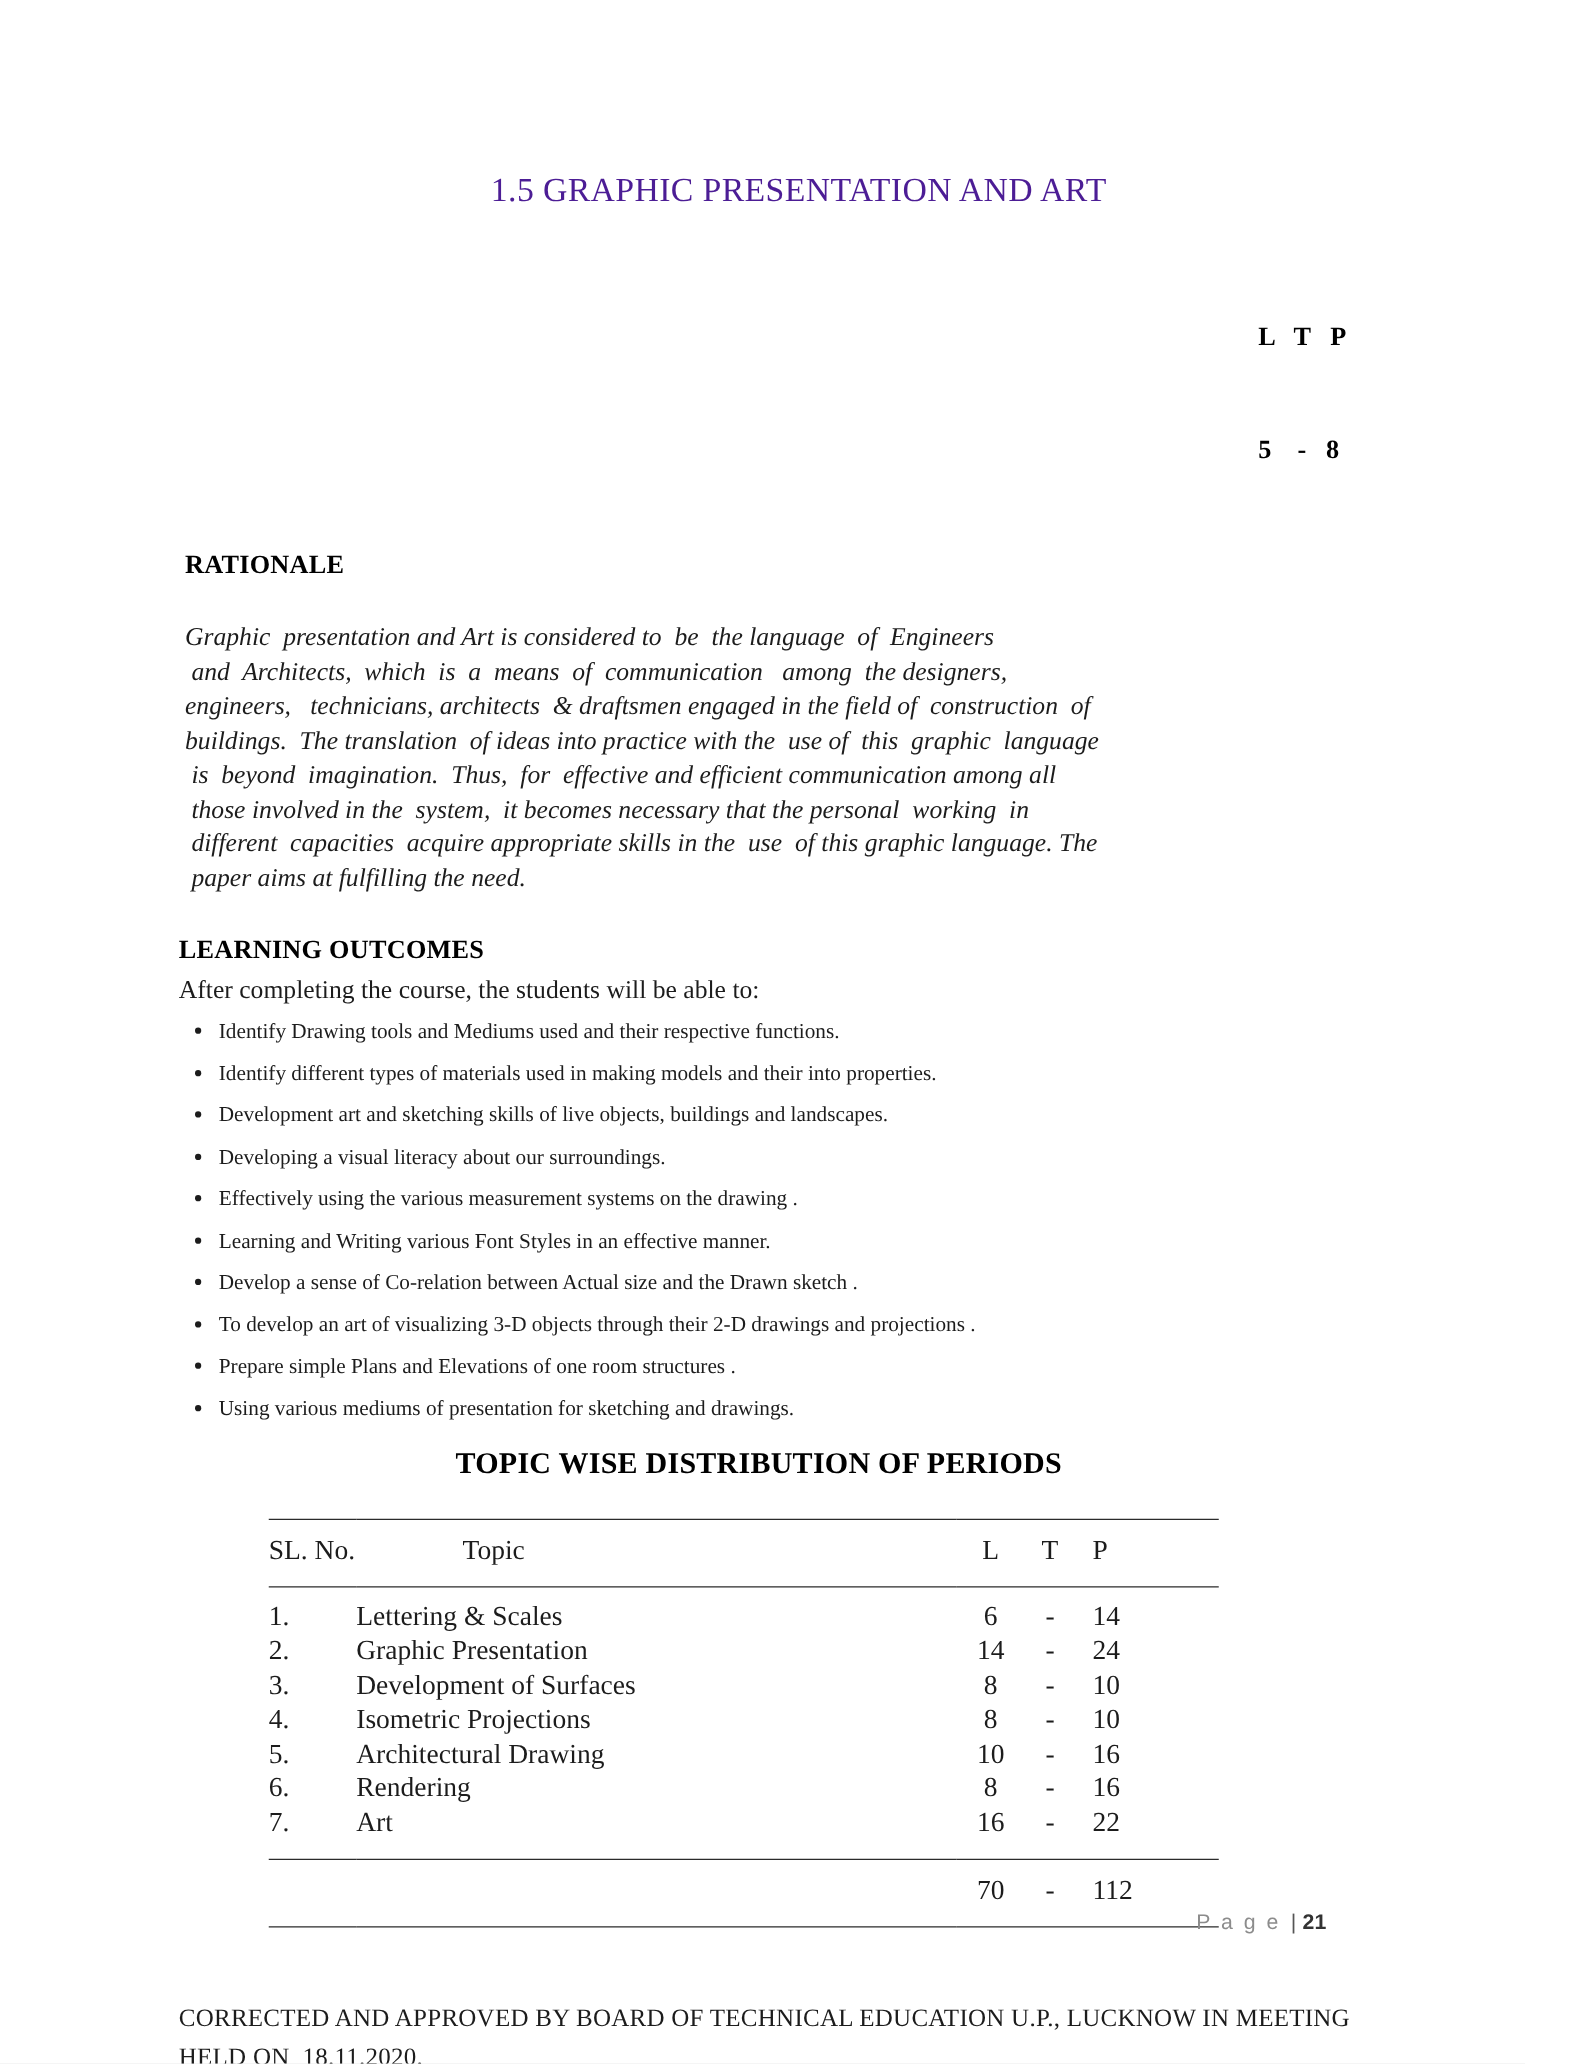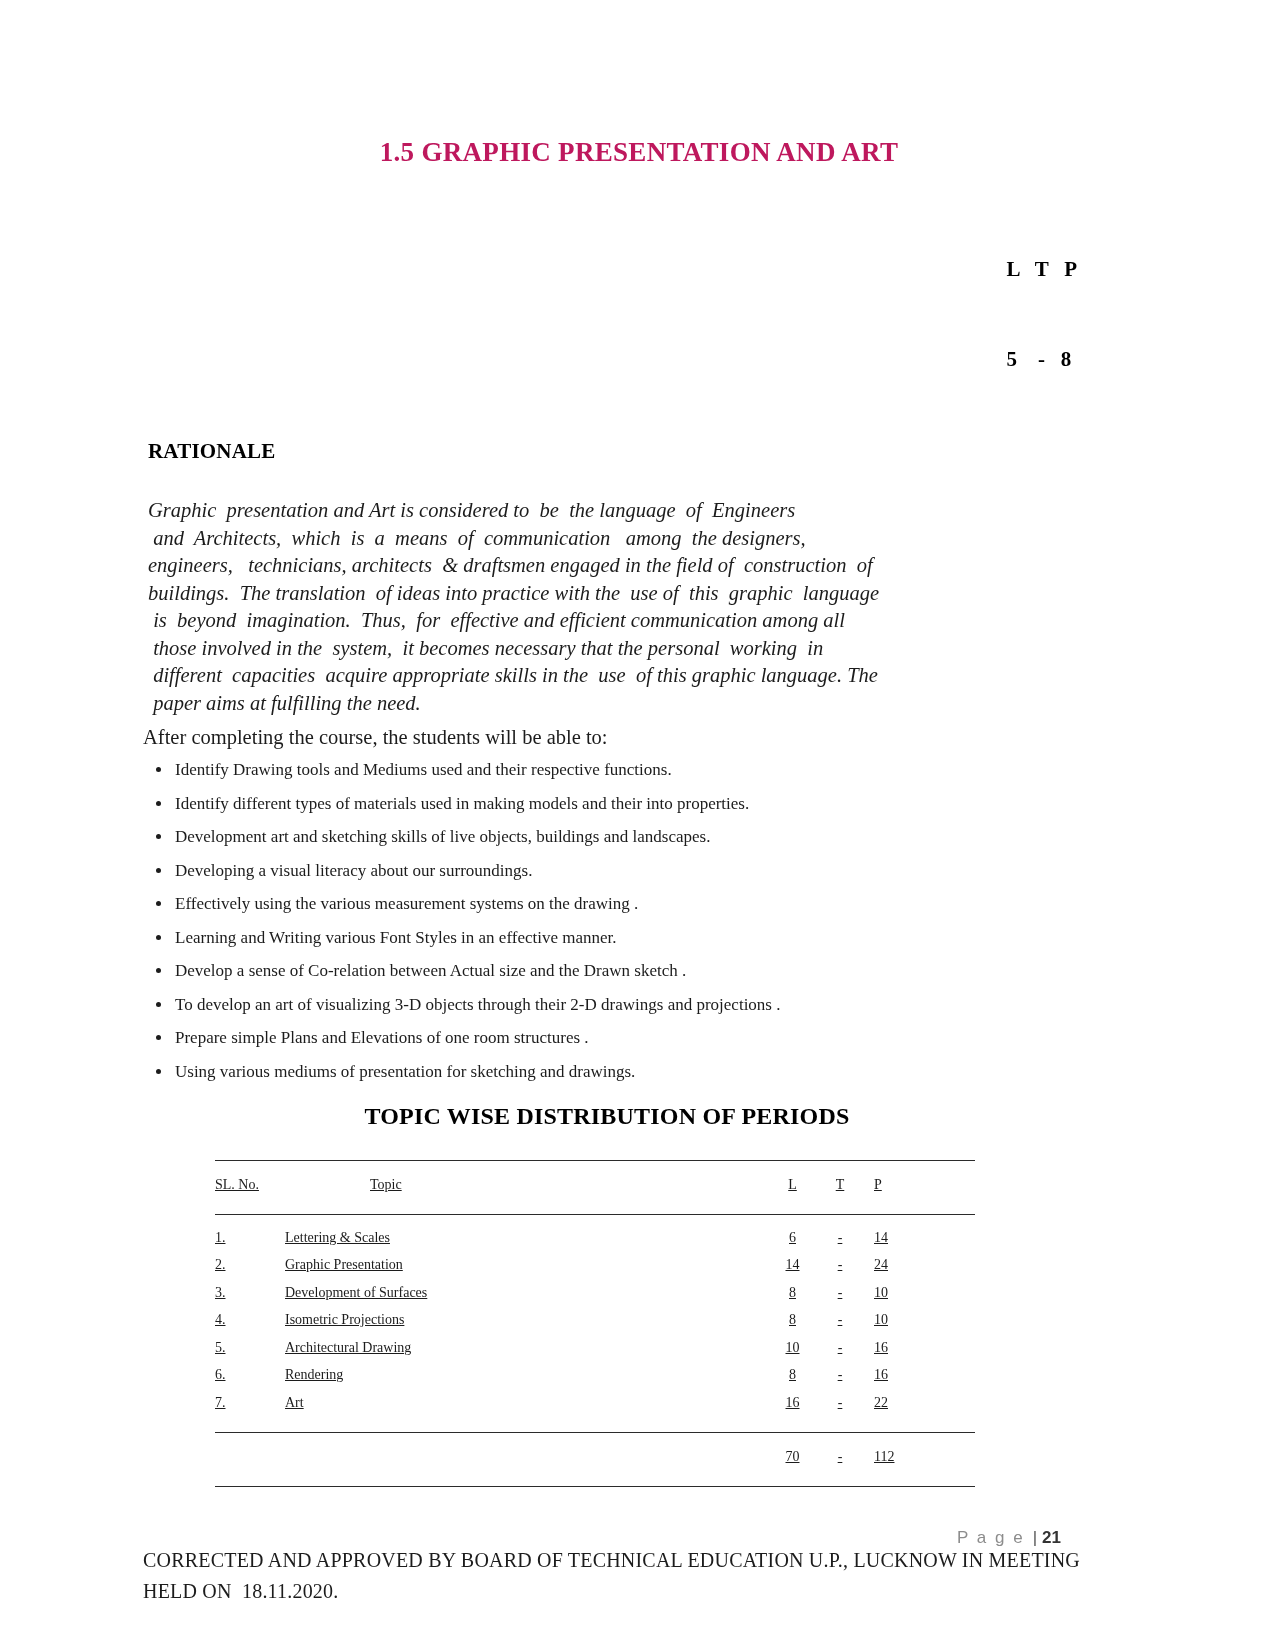--- a/index.html
+++ b/index.html
@@ -10,24 +10,24 @@
     height: 1651px;
     margin: 0 auto;
     background: #ffffff;
     padding: 137px 140px 0 143px;
     box-sizing: border-box;
     overflow: hidden;
   }
   .title {
     margin: 0;
     font-size: 27px;
-    font-weight: bold;
+    font-weight: normal;
     text-align: center;
     letter-spacing: 0.3px;
-    color: #be185d;
+    color: #4c1d95;
   }
   .credits {
     margin: 26px 58px 0 auto;
     width: -moz-fit-content;
     width: fit-content;
     font-weight: bold;
     font-size: 21px;
     line-height: 30px;
     white-space: pre;
     color: #000;
@@ -69,23 +69,22 @@
     margin-top: 18px;
     text-align: center;
     padding-right: 64px;
     font-size: 24px;
   }
   .topics-table {
     margin: 30px 0 0 72px;
     width: 760px;
     border-collapse: collapse;
     table-layout: fixed;
-    font-size: 14px;
+    font-size: 22px;
     color: #1c1c1c;
-    text-decoration: underline;
   }
   .topics-table thead th {
     font-weight: normal;
     text-align: left;
     border-top: 1.5px solid #2b2b2b;
     border-bottom: 1.5px solid #2b2b2b;
     padding: 10px 0 16px 0;
     line-height: 27px;
   }
   .topics-table th.col-topic { padding-left: 85px; }
@@ -142,20 +141,21 @@
 
   <p class="rationale-body">Graphic  presentation and Art is considered to  be  the language  of  Engineers
  and  Architects,  which  is  a  means  of  communication   among  the designers,
 engineers,   technicians, architects  &amp; draftsmen engaged in the field of  construction  of
 buildings.  The translation  of ideas into practice with the  use of  this  graphic  language
  is  beyond  imagination.  Thus,  for  effective and efficient communication among all
  those involved in the  system,  it becomes necessary that the personal  working  in
  different  capacities  acquire appropriate skills in the  use  of this graphic language. The
  paper aims at fulfilling the need.</p>
 
+  <h2 class="section-heading outcomes-heading">LEARNING OUTCOMES</h2>
 
   <p class="outcomes-intro">After completing the course, the students will be able to:</p>
 
   <ul class="outcomes-list">
     <li>Identify Drawing tools and Mediums used and their respective functions.</li>
     <li>Identify different types of materials used in making models and their into properties.</li>
     <li>Development art and sketching skills of live objects, buildings and landscapes.</li>
     <li>Developing a visual literacy about our surroundings.</li>
     <li>Effectively using the various measurement systems on the drawing .</li>
     <li>Learning and Writing various Font Styles in an effective manner.</li>

